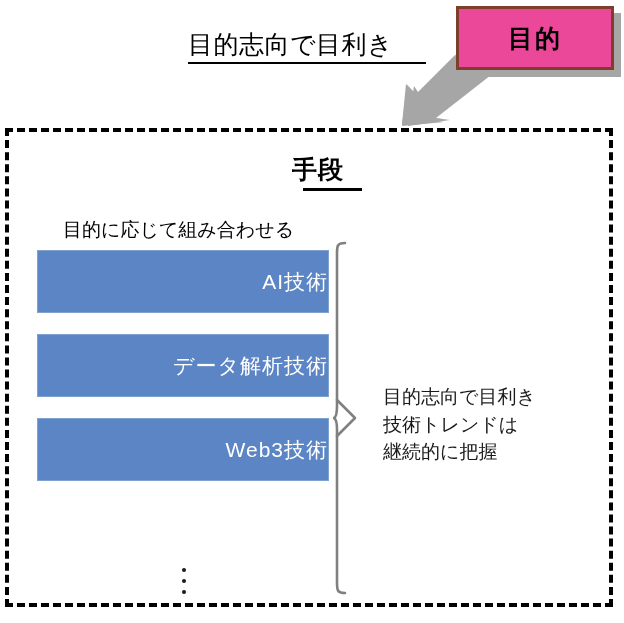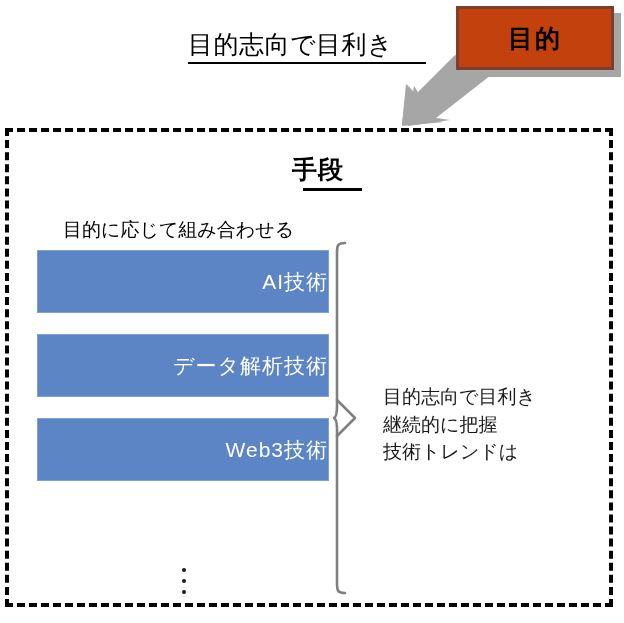--- a/index.html
+++ b/index.html
@@ -16,21 +16,21 @@
     color: #000000;
   }
 
   
   #purpose-box {
     position: absolute;
     left: 456px;
     top: 6px;
     width: 158px;
     height: 64px;
-    background: #c2410c;
+    background: #ec4899;
     border: 3px solid #7d3f2b;
     box-sizing: border-box;
     display: flex;
     align-items: center;
     justify-content: center;
     z-index: 5;
   }
   #purpose-box-shadow {
     position: absolute;
     left: 463px;
@@ -235,15 +235,15 @@
            C 4 174, 3 177, 1 178
            C 3 179, 4 182, 4 190
            L 4 342
            C 4 350, 4 353, 12 353" fill="none" stroke="#808080" stroke-width="2.6" stroke-linecap="round"></path>
   <path d="M 1 178 L 26 178" fill="none" stroke="#808080" stroke-width="2.6" stroke-linecap="round" opacity="0"></path>
   <path d="M 4 160 L 22 178 L 4 196" fill="none" stroke="#808080" stroke-width="2.6" stroke-linecap="round" stroke-linejoin="round"></path>
 </svg>
 
 <div id="brace-note">
   <span class="note-line">目的志向で目利き</span>
+  <span class="note-line">技術トレンドは</span>
   <span class="note-line">継続的に把握</span>
-  <span class="note-line">技術トレンドは</span>
 </div>
 
 </body></html>

